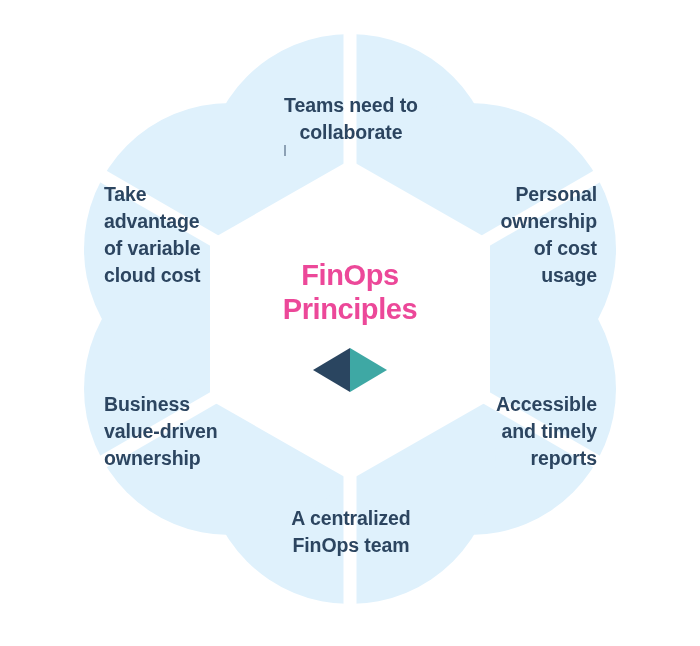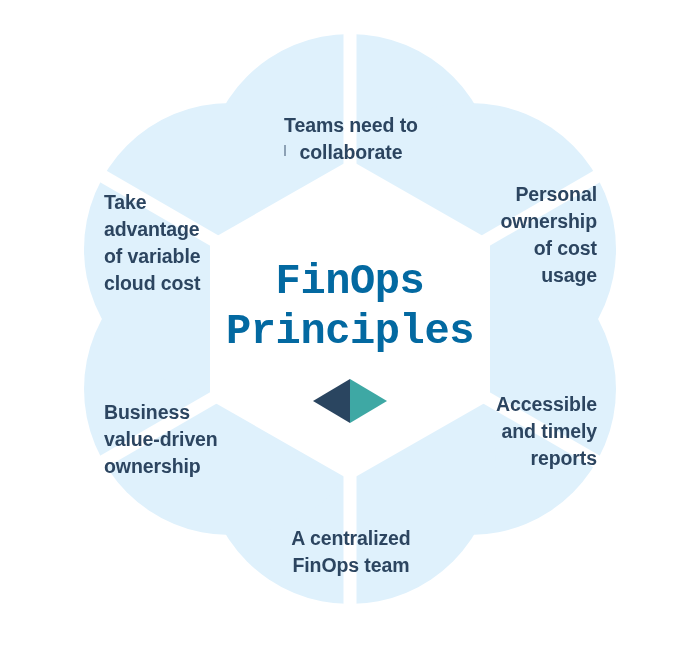--- a/index.html
+++ b/index.html
@@ -28,48 +28,47 @@
   }
   .label {
     position: absolute;
     color: #2c4560;
     font-weight: bold;
     font-size: 19.5px;
     line-height: 1.38;
     letter-spacing: -0.1px;
     white-space: pre-line;
   }
-  .label.center-align { text-align: center; margin-top: 20px; }
-  .label.left-align   { text-align: left; margin-top: 8px; }
+  .label.center-align { text-align: center; }
+  .label.left-align   { text-align: left; }
   .label.right-align  { text-align: right; }
 
   
   #lbl-top        { left: 245px; top: 92px;  width: 212px; }
   #lbl-topright   { left: 445px; top: 181px; width: 152px; }
   #lbl-bottomright{ left: 445px; top: 391px; width: 152px; }
   #lbl-bottom     { left: 245px; top: 505px; width: 212px; }
   #lbl-bottomleft { left: 104px; top: 391px; width: 160px; }
   #lbl-topleft    { left: 104px; top: 181px; width: 152px; }
 
   
   #center-block {
     position: absolute;
     left: 210px;
     top: 258px;
     width: 280px;
     text-align: center;
   }
   #center-title {
-    color: #0369a1;
+    color: #ec4899;
     font-weight: bold;
-    font-size: 42px;
+    font-size: 29px;
     line-height: 1.18;
     white-space: pre-line;
     letter-spacing: -0.4px;
-    font-family: Liberation Mono, monospace;
   }
   #center-logo {
     margin: 20px auto 0 auto;
     width: 78px;
     height: 48px;
     display: block;
   }
 
   
   #artifact-mark {

